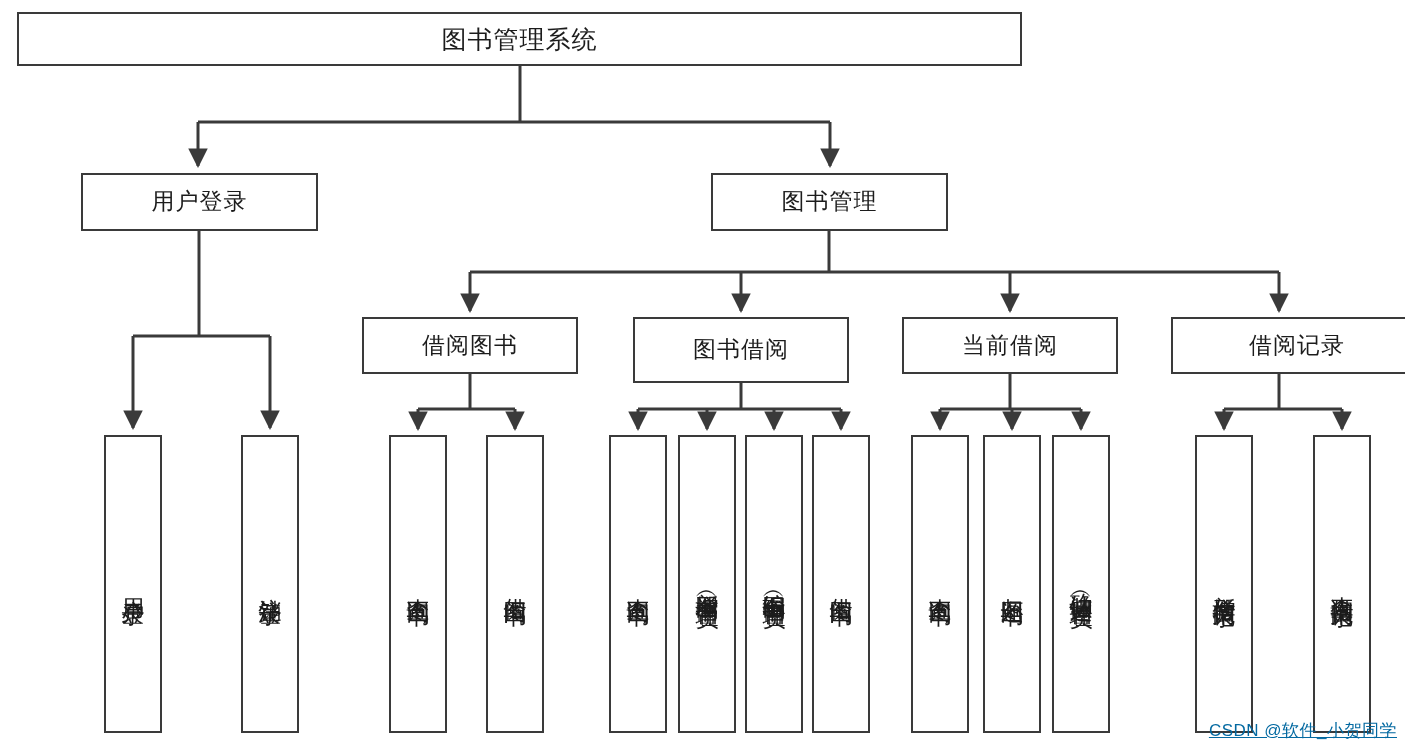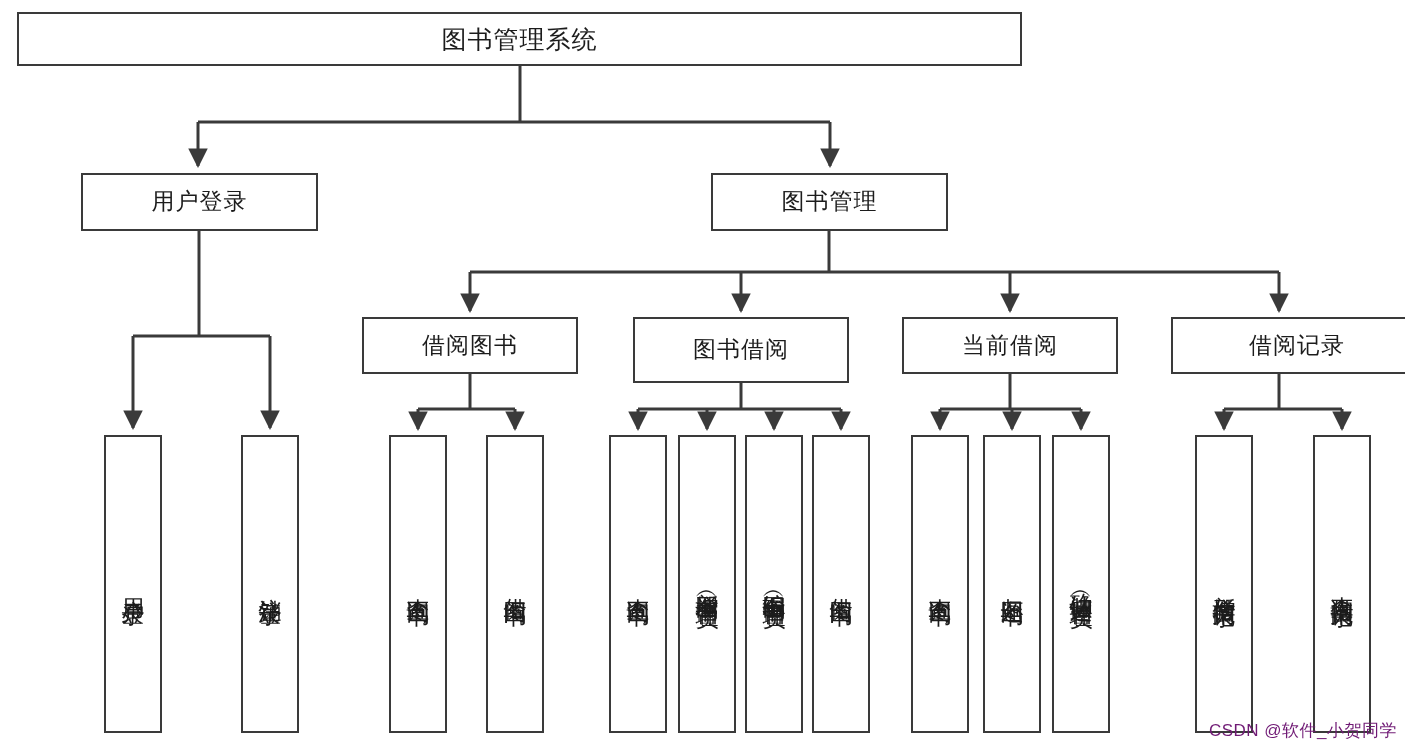--- a/index.html
+++ b/index.html
@@ -58,23 +58,24 @@
     max-height: 100%;
   }
   #root-node {
     font-size: 25px;
   }
   #watermark {
     position: absolute;
     right: 8px;
     bottom: 5px;
     font-size: 17px;
-    color: #701a75;
+    color: #0369a1;
     letter-spacing: 0.5px;
     white-space: nowrap;
+    text-decoration: underline;
   }
 </style>
 </head>
 <body>
 
 <div id="canvas">
 
   <svg id="edges" viewBox="0 0 1405 747" width="1405" height="747">
     <defs>
       <marker id="arrow" viewBox="0 0 10 10" refX="9" refY="5" markerWidth="6.5" markerHeight="6.5" orient="auto-start-reverse">

